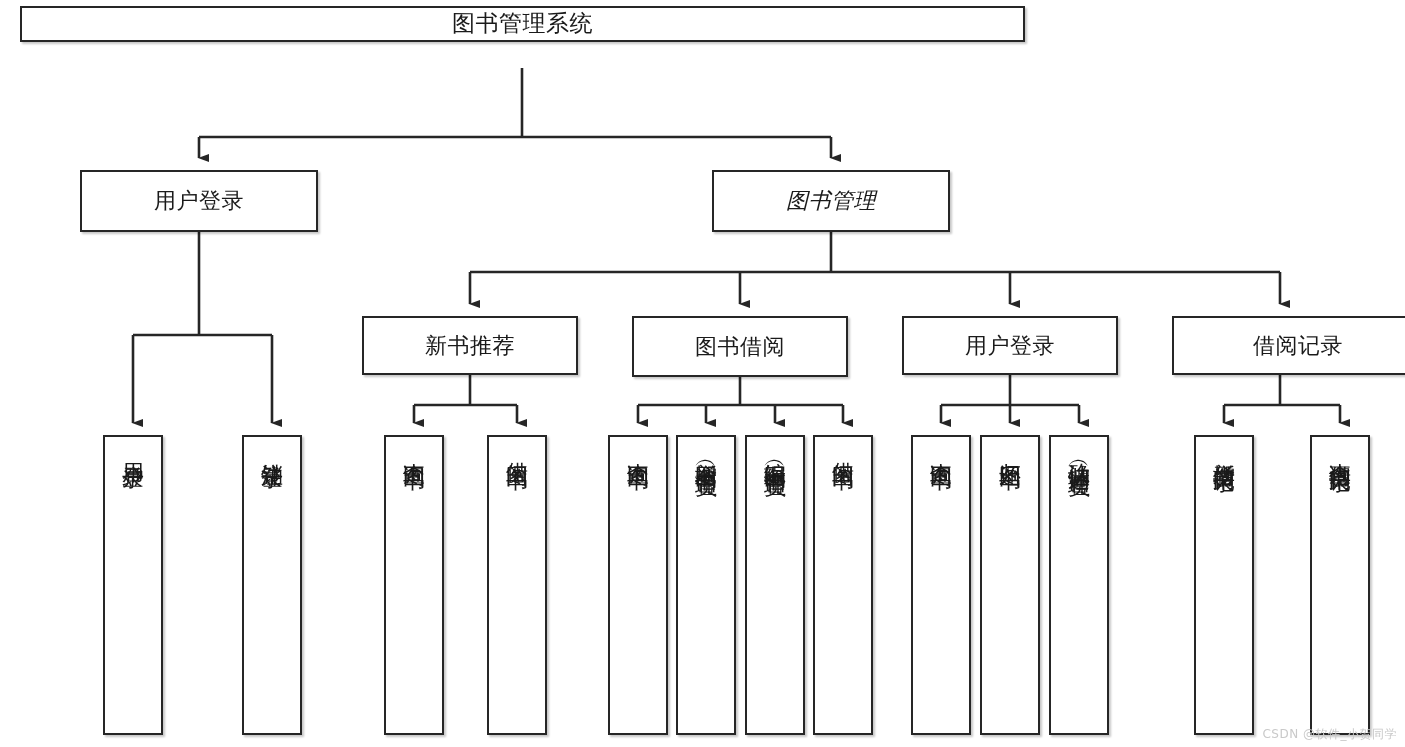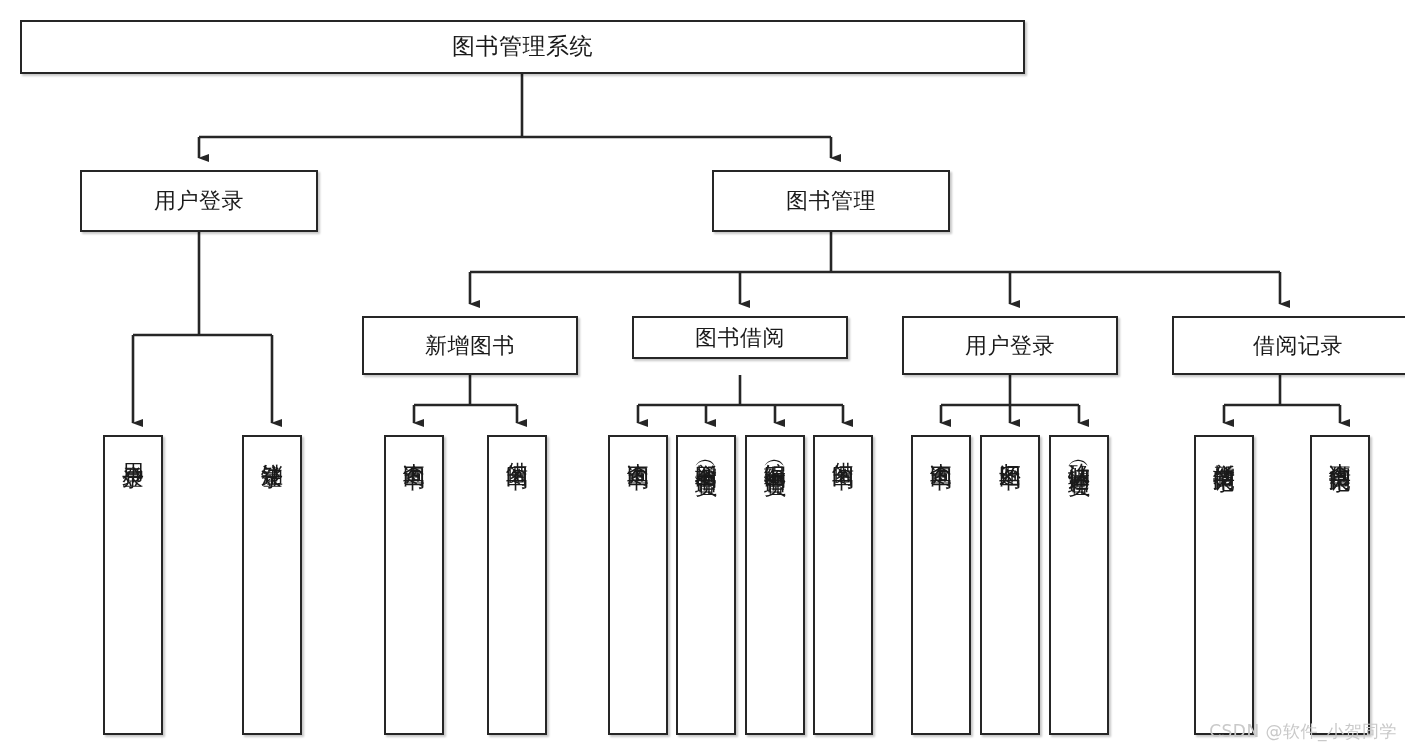--- a/index.html
+++ b/index.html
@@ -55,21 +55,21 @@
     font-size: 22px;
     text-align: left;
     letter-spacing: 2px;
     white-space: nowrap;
   }
   .node.root .label { font-size: 23px; }
   .watermark {
     position: absolute;
     right: 8px;
     bottom: 4px;
-    font-size: 17px;
+    font-size: 12px;
     color: #c9c9c9;
     letter-spacing: 0.5px;
     white-space: nowrap;
   }
 </style>
 </head>
 <body>
 
 <div id="canvas">
 
@@ -116,35 +116,35 @@
       <path d="M1010,405 L1010,423" marker-end="url(#arrow)"></path>
       <path d="M1079,405 L1079,423" marker-end="url(#arrow)"></path>
 
       <path d="M1280,375 L1280,405"></path>
       <path d="M1224,405 L1340,405"></path>
       <path d="M1224,405 L1224,423" marker-end="url(#arrow)"></path>
       <path d="M1340,405 L1340,423" marker-end="url(#arrow)"></path>
     </g>
   </svg>
 
-  <div class="node horiz root" style="left:20px; top:20px; width:1005px; height:54px;">
+  <div class="node horiz root" style="left:20px; top:6px; width:1005px; height:36px;">
     <span class="label">图书管理系统</span>
   </div>
 
   <div class="node horiz" style="left:80px; top:170px; width:238px; height:62px;">
     <span class="label">用户登录</span>
   </div>
-  <div class="node horiz" style="left:712px; top:170px; width:238px; height:62px;">
+  <div class="node horiz" style="left:712px; top:170px; width:238px; height:62px;font-style:italic;">
     <span class="label">图书管理</span>
   </div>
 
   <div class="node horiz" style="left:362px; top:316px; width:216px; height:59px;">
-    <span class="label">新增图书</span>
+    <span class="label">新书推荐</span>
   </div>
-  <div class="node horiz" style="left:632px; top:316px; width:216px; height:43px;">
+  <div class="node horiz" style="left:632px; top:316px; width:216px; height:61px;">
     <span class="label">图书借阅</span>
   </div>
   <div class="node horiz" style="left:902px; top:316px; width:216px; height:59px;">
     <span class="label">用户登录</span>
   </div>
   <div class="node horiz" style="left:1172px; top:316px; width:252px; height:59px;">
     <span class="label">借阅记录</span>
   </div>
 
   <div class="node vert" style="left:103px; top:435px; width:60px; height:300px;">

